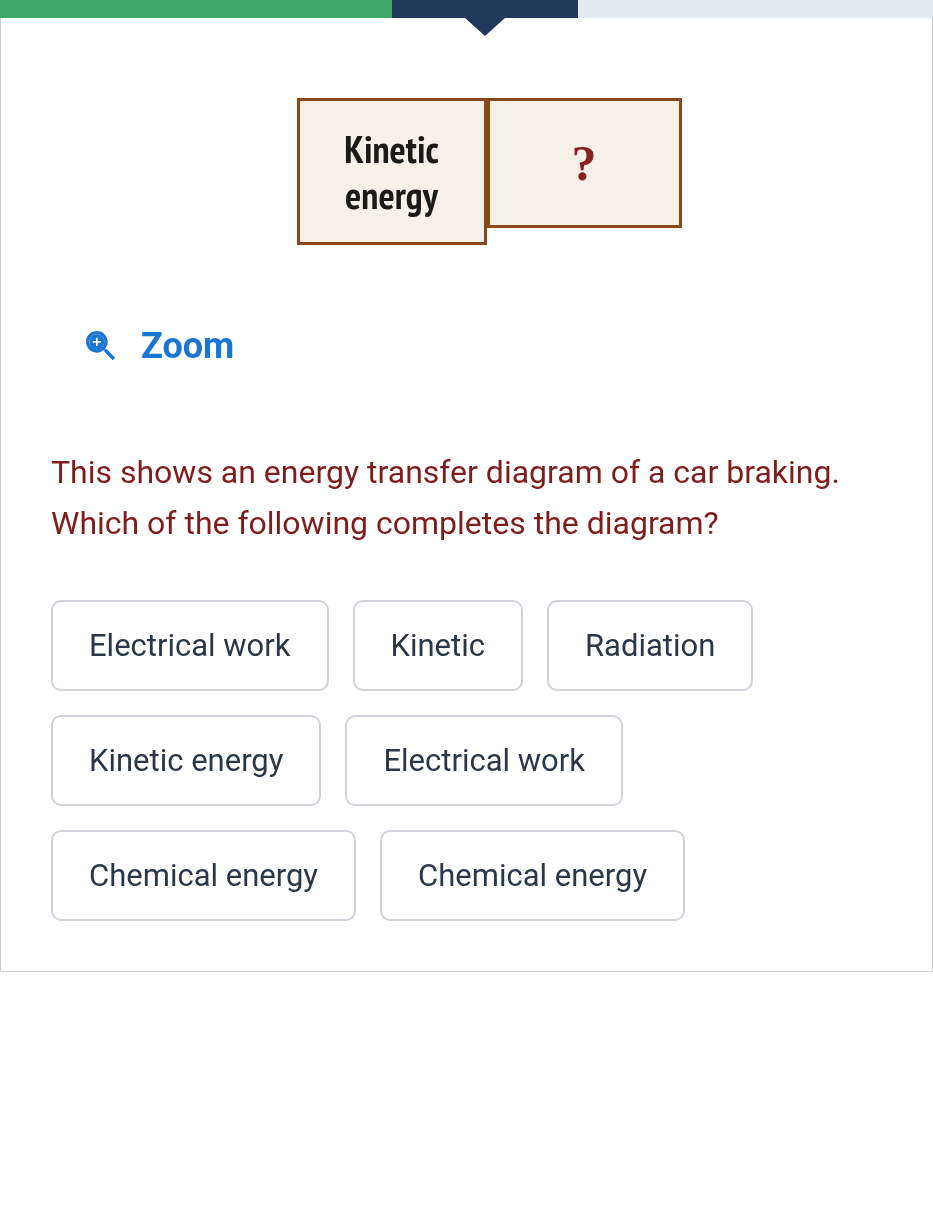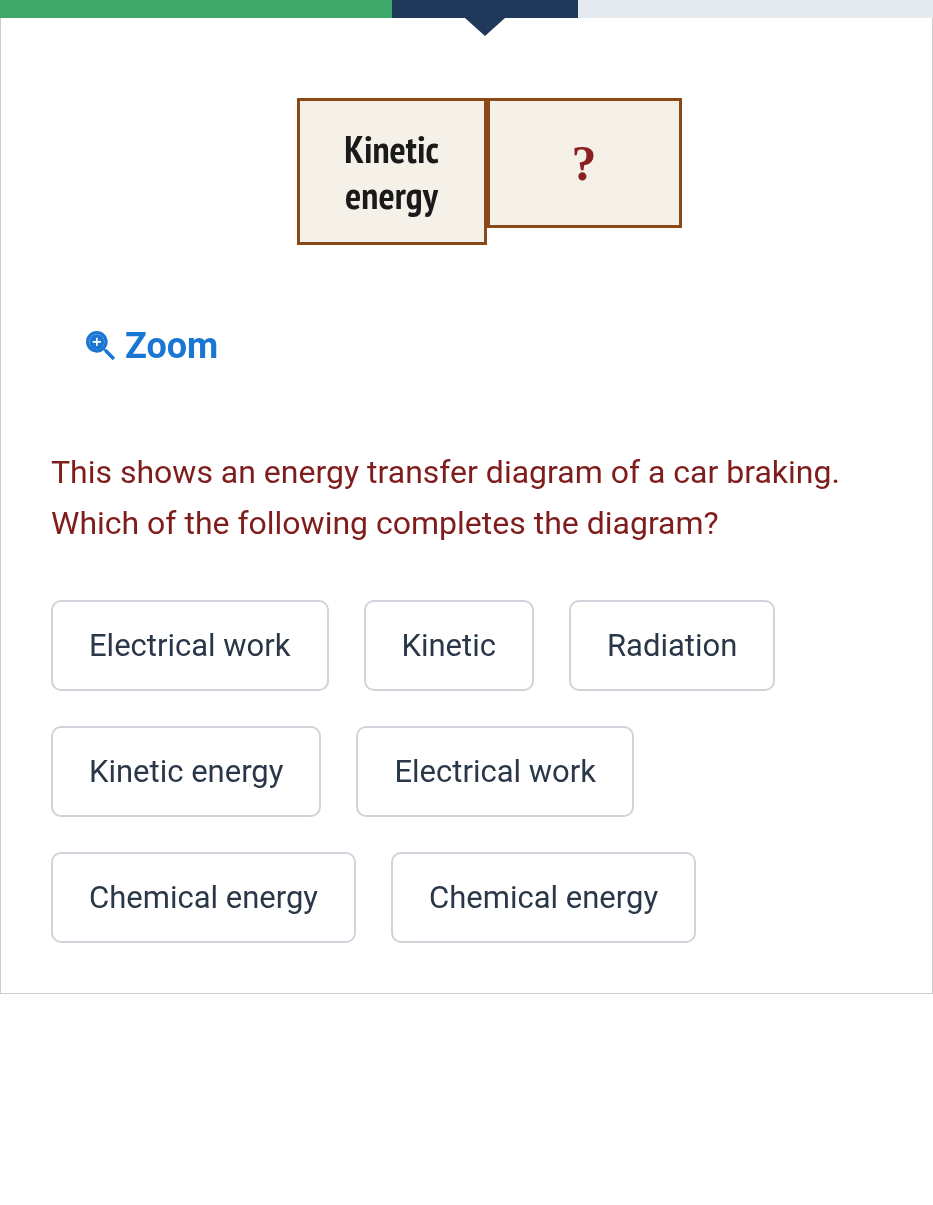--- a/index.html
+++ b/index.html
@@ -125,42 +125,42 @@
       width: 0;
       height: 0;
       border-top: 26px solid transparent;
       border-bottom: 26px solid transparent;
       border-left: 31px solid #1a5a1c;
       z-index: -1;
     }
     .zoom-link {
       display: flex;
       align-items: center;
-      gap: 4px;
+      gap: 20px;
       color: #1976d2;
       font-size: 36px;
       font-weight: 700;
       margin-bottom: 80px;
       cursor: pointer;
       padding-left: 30px;
     }
     .zoom-icon {
       width: 40px;
       height: 40px;
     }
     .question-text {
       font-size: 32px;
       color: #7f1d1d;
       line-height: 1.6;
       margin-bottom: 50px;
     }
     .options {
       display: flex;
       flex-wrap: wrap;
-      gap: 35px;
+      gap: 24px;
     }
     .option-btn {
       border: 2px solid #d0d4da;
       background: #fff;
       border-radius: 10px;
       padding: 25px 36px;
       font-size: 31px;
       color: #2a3748;
       cursor: pointer;
       font-family: inherit;

